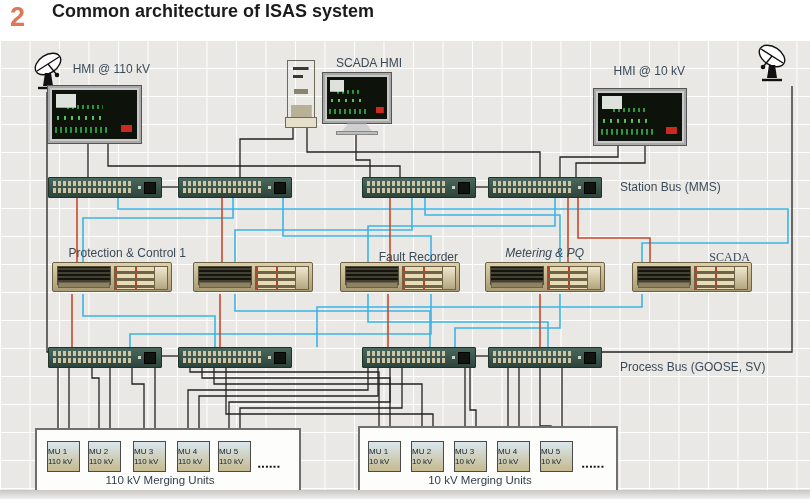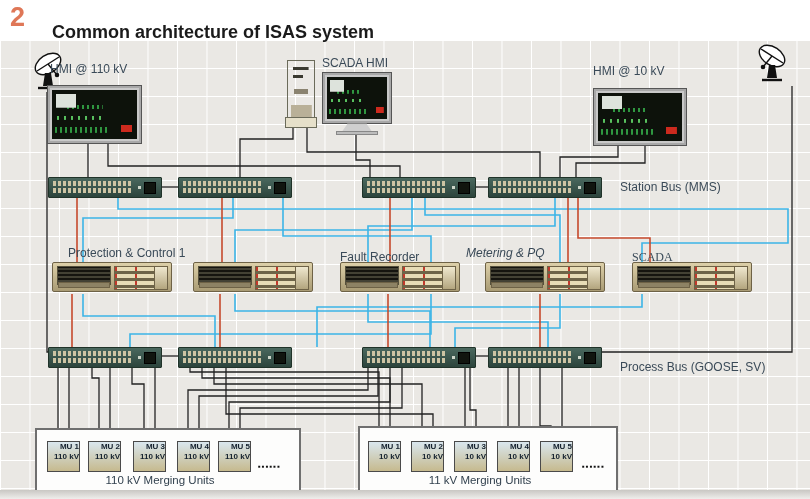--- a/index.html
+++ b/index.html
@@ -1,35 +1,35 @@
 <!DOCTYPE html>
 <html><head>
 <meta charset="utf-8">
 <style>
   html,body{margin:0;padding:0;background:#fff;}
   .slide{position:relative;width:810px;height:499px;background:#fff;overflow:hidden;
          font-family:"Liberation Sans",sans-serif;}
   
   .titlebar{position:absolute;left:0;top:0;width:810px;height:40px;background:#fff;}
   .slide-number{position:absolute;left:10px;top:2px;font-size:27px;font-weight:bold;color:#df7757;}
-  .slide-title{position:absolute;left:52px;top:22px;font-size:18px;font-weight:bold;color:#1b1b1b;}
+  .slide-title{position:absolute;left:52px;top:1px;font-size:18px;font-weight:bold;color:#1b1b1b;}
   
   .grid-area{position:absolute;left:0;top:40px;width:810px;height:459px;
     background-color:#eae8e4;
     background-image:linear-gradient(#ffffff 1px,transparent 1px),
                      linear-gradient(90deg,#ffffff 1px,transparent 1px);
     background-size:29.5px 28px;}
   .bottom-band{position:absolute;left:0;bottom:0;width:810px;height:9px;
     background:linear-gradient(180deg,#c9c7c3,#efeeec);}
   
   svg.wires{position:absolute;left:0;top:0;width:810px;height:499px;}
   svg.wires polyline{fill:none;}
   
   .lbl{position:absolute;color:#3a4a58;font-size:12px;white-space:nowrap;}
-  .lbl.center{text-align:left;}
+  .lbl.center{text-align:right;}
   
   .antenna{position:absolute;width:44px;height:44px;}
   .antenna.flip{transform:scaleX(-1);}
   
   .monitor{position:absolute;background:#c9c9c9;border:1px solid #555;box-shadow:inset 0 0 0 2px #a8a8a8;}
   .screen{position:absolute;left:4px;top:4px;right:4px;bottom:4px;background-color:#0d120b;
     background-image:
       linear-gradient(#dde3dc,#dde3dc),
       repeating-linear-gradient(90deg,#2f9640 0 2px,transparent 2px 5px),
       repeating-linear-gradient(90deg,#2f9640 0 2px,transparent 2px 5px),
@@ -72,21 +72,21 @@
     background:repeating-linear-gradient(180deg,#c0392b 0 4px,transparent 4px 7px);}
   .server .bays::after{content:"";position:absolute;left:50%;top:0;bottom:0;width:2px;
     background:repeating-linear-gradient(180deg,#c0392b 0 4px,transparent 4px 7px);}
   .server .panel{position:absolute;right:3px;top:3px;width:10%;height:80%;
     background:linear-gradient(180deg,#efe8cf,#b3a57e);border:1px solid #6e6246;}
   
   .mu-box{position:absolute;background:#fdfdfc;border:2px solid #6f6f6f;}
   .mu{position:absolute;width:33px;height:31px;border:1px solid #4a4a4a;
     background:linear-gradient(180deg,#d9e6ee 0%,#cfddе5 35%,#c6ba8e 100%);
     background:linear-gradient(180deg,#d9e6ee 0%,#c6ba8e 100%);
-    text-align:right;font-weight:bold;color:#13202e;font-size:8px;line-height:1.3;
+    text-align:left;font-weight:normal;color:#13202e;font-size:8px;line-height:1.3;padding-top:5px;
     box-sizing:border-box;}
   .mu-group-label{position:absolute;text-align:center;color:#33424f;font-size:11.5px;}
   .mu-dots{position:absolute;font-size:8px;letter-spacing:1px;color:#111;font-weight:bold;}
 </style>
 </head>
 <body>
 
 <div class="slide">
 
   <div class="grid-area"></div>
@@ -304,16 +304,16 @@
   </div>
   <div class="mu" style="left:497px;top:441px;">
     <div>MU 4</div>
     <div>10 kV</div>
   </div>
   <div class="mu" style="left:540px;top:441px;">
     <div>MU 5</div>
     <div>10 kV</div>
   </div>
   <div class="mu-dots" style="left:582px;top:462px;">▪▪▪▪▪▪</div>
-  <div class="mu-group-label" style="left:380px;top:474px;width:200px;">11 kV Merging Units</div>
+  <div class="mu-group-label" style="left:380px;top:474px;width:200px;">10 kV Merging Units</div>
 
   <div class="bottom-band"></div>
 </div>
 
 </body></html>

